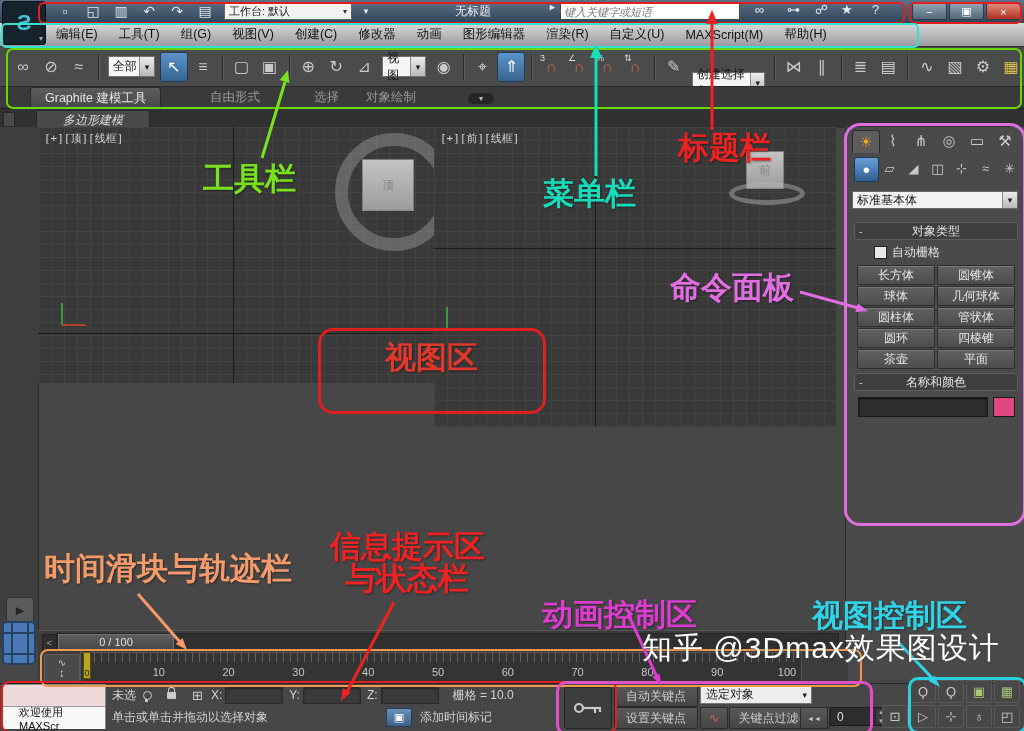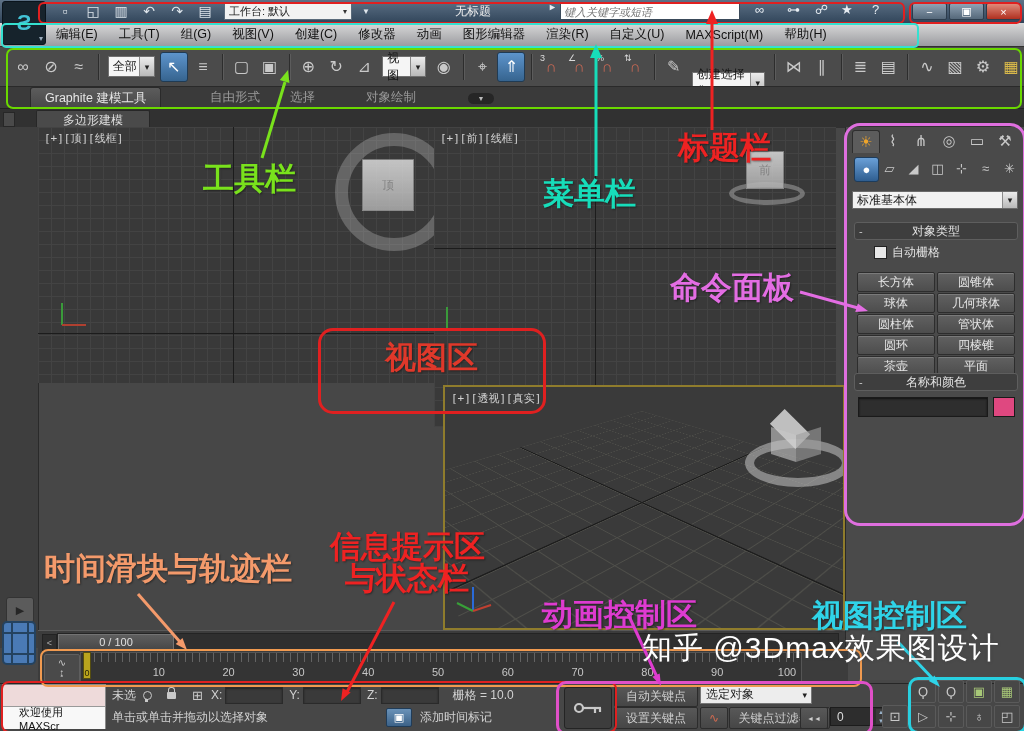--- a/index.html
+++ b/index.html
@@ -46,21 +46,21 @@
          border-left:1px solid #8a8a8a;display:flex;align-items:center;justify-content:center;}
   .ddarr::after{content:"▾";font-size:9px;color:#222;}
   
   .ribbonrow{position:absolute;left:0;top:86px;width:1024px;height:22px;background:#3a3a3a;border-top:1px solid #2a2a2a;}
   .rtab{position:absolute;top:0;height:21px;display:flex;align-items:center;justify-content:center;
         color:#9a9a9a;font-size:12.5px;padding:0 14px;}
   .rtab.active{background:linear-gradient(#5c5c5c,#474747);color:#e6e6e6;border:1px solid #2a2a2a;border-bottom:none;
                border-radius:3px 3px 0 0;}
   .rpill{position:absolute;left:468px;top:6px;width:26px;height:11px;background:#262626;border-radius:6px;
          display:flex;align-items:center;justify-content:center;color:#bbb;font-size:7px;}
-  .subtabrow{position:absolute;left:0;top:108px;width:1024px;height:19px;background:#313131;border-top:1px solid #222;}
+  .subtabrow{position:absolute;left:0;top:108px;width:1024px;height:19px;background:#313131;border-top:1px solid #222;font-style:italic;}
   .subtab{position:absolute;left:36px;top:1px;width:112px;height:18px;background:#4a4a4a;border:1px solid #272727;
           border-bottom:none;border-radius:2px 2px 0 0;color:#ddd;font-size:12px;display:flex;align-items:center;justify-content:center;}
   .subgrip{position:absolute;left:3px;top:3px;width:10px;height:13px;background:#4a4a4a;border:1px solid #272727;}
   
   .vp{position:absolute;overflow:hidden;background:#393939;
       background-image:linear-gradient(#434343 1px,transparent 1px),linear-gradient(90deg,#434343 1px,transparent 1px);
       background-size:13px 13px;}
   .vp-persp{position:absolute;overflow:hidden;background:#3a3a3a;border:2px solid #8f7c2c;box-sizing:border-box;}
   .vplabel{position:absolute;left:6px;top:4px;font-family:"DejaVu Sans Mono","Liberation Mono",monospace;
            font-size:11px;color:#d2d2d2;z-index:3;}
@@ -89,21 +89,21 @@
   .cpcat{position:absolute;top:30px;width:23px;height:23px;display:flex;align-items:center;justify-content:center;
          font-size:13px;color:#c9c9c9;}
   .cpcat.active{background:linear-gradient(#6aa0d8,#2f5e90);border:1px solid #1d3c5c;border-radius:3px;color:#fff;}
   .cpdd{position:absolute;left:6px;top:64px;width:166px;height:18px;background:#f2f2f2;border:1px solid #6a6a6a;
         color:#161616;font-size:12px;display:flex;align-items:center;padding-left:4px;box-sizing:border-box;}
   .roll{position:absolute;left:8px;width:162px;height:16px;background:#3e3e3e;border:1px solid #5e5e5e;border-radius:3px;
         color:#e2e2e2;font-size:12px;display:flex;align-items:center;justify-content:center;}
   .roll .minus{position:absolute;left:4px;font-size:11px;color:#ccc;}
   .cpb{position:absolute;width:76px;height:18px;background:linear-gradient(#616161,#4d4d4d);border:1px solid #2d2d2d;
        border-radius:2px;box-shadow:inset 0 1px 0 #7a7a7a;color:#e6e6e6;font-size:12px;
-       display:flex;align-items:center;justify-content:center;margin-top:7px;}
+       display:flex;align-items:center;justify-content:center;}
   .chk{width:11px;height:11px;background:#e8e8e8;border:1px solid #222;display:inline-block;margin-right:5px;}
   .namefield{position:absolute;left:12px;top:0;width:128px;height:18px;background:#2e2e2e;border:1px solid #1a1a1a;
              box-shadow:inset 0 1px 2px #111;}
   .swatch{position:absolute;left:147px;top:0;width:20px;height:18px;border:1px solid #1a1a1a;}
   
   .timeslider{position:absolute;left:38px;top:630px;width:807px;height:21px;background:#3c3c3c;border-top:1px solid #5a5a5a;}
   .ts-prev{position:absolute;left:4px;top:3px;width:13px;height:15px;background:#2e2e2e;color:#aaa;font-size:9px;
            display:flex;align-items:center;justify-content:center;border:1px solid #222;}
   .ts-track{position:absolute;left:19px;top:2px;width:780px;height:16px;background:#2f2f2f;border:1px solid #242424;}
   .ts-handle{position:absolute;left:0;top:0;width:114px;height:14px;background:linear-gradient(#5e5e5e,#484848);
@@ -265,21 +265,21 @@
       <span class="tbi">▧</span>
       <span class="tbi">⚙</span>
       <span class="tbi" style="color: rgb(216, 184, 74);">▦</span>
     </div>
 
   
   <div class="ribbonrow" id="ribbon-row">
     <span class="rpill">▼</span>
   <span class="rtab active" style="left: 30px;">Graphite 建模工具</span>
       <span class="rtab" style="left: 196px;">自由形式</span>
-      <span class="rtab" style="left: 276px;">选择</span>
+      <span class="rtab" style="left: 300px;">选择</span>
       <span class="rtab" style="left: 352px;">对象绘制</span>
     </div>
   <div class="subtabrow">
     <span class="subgrip"></span>
     <span class="subtab">多边形建模</span>
   </div>
 
   
   <div class="lstrip">
     <span class="expand-btn">▶</span>
@@ -309,36 +309,20 @@
     <div class="minicube" style="left:312px;top:24px;width:36px;height:36px;">
       <span style="opacity:.55">前</span>
     </div>
     <svg class="tripod" style="left:7px;top:172px;" width="36" height="36">
       <line x1="6" y1="30" x2="6" y2="8" stroke="#3a9a3a" stroke-width="2"></line>
       <line x1="6" y1="30" x2="30" y2="30" stroke="#b04030" stroke-width="2"></line>
     </svg>
   </div>
 
 
-  <div class="vp-persp" style="left:443px;top:385px;width:402px;height:245px;">
-    <div class="pgrid">
-      <div class="pgx"></div>
-      <div class="pgy"></div>
-    </div>
-    <span class="vplabel">[+][透视][真实]</span>
-    <div class="ring" style="left:300px;top:52px;width:88px;height:30px;border:9px solid rgba(210,210,210,.5);z-index:2;"></div>
-    <div style="position:absolute;left:327px;top:24px;width:36px;height:36px;background:rgba(225,225,225,.8);transform:rotate(45deg) scaleY(.58);z-index:3;"></div>
-    <div style="position:absolute;left:326px;top:44px;width:25px;height:27px;background:rgba(200,200,200,.6);transform:skewY(18deg);z-index:3;"></div>
-    <div style="position:absolute;left:351px;top:44px;width:25px;height:27px;background:rgba(158,158,158,.6);transform:skewY(-18deg);z-index:3;"></div>
-    <svg class="tripod" style="left:8px;top:188px;" width="44" height="44">
-      <line x1="20" y1="36" x2="20" y2="12" stroke="#2a6ad8" stroke-width="2"></line>
-      <line x1="20" y1="36" x2="4" y2="28" stroke="#38a038" stroke-width="2"></line>
-      <line x1="20" y1="36" x2="38" y2="30" stroke="#c04030" stroke-width="2"></line>
-    </svg>
-  </div>
 
   
   <div class="cpanel">
     <span id="cp-tabs"><span class="cptab active" style="left: 6px;">☀</span><span class="cptab" style="left: 34px;">⌇</span><span class="cptab" style="left: 62px;">⋔</span><span class="cptab" style="left: 90px;">◎</span><span class="cptab" style="left: 118px;">▭</span><span class="cptab" style="left: 146px;">⚒</span></span>
     <span id="cp-cats"><span class="cpcat active" style="left: 8px;">●</span><span class="cpcat" style="left: 32px;">▱</span><span class="cpcat" style="left: 56px;">◢</span><span class="cpcat" style="left: 80px;">◫</span><span class="cpcat" style="left: 104px;">⊹</span><span class="cpcat" style="left: 128px;">≈</span><span class="cpcat" style="left: 152px;">✳</span></span>
     <div class="cpdd">
       <span>标准基本体</span>
       <span class="ddarr" style="margin-left:auto;height:16px;"></span>
     </div>
     <div class="roll" style="top:95px;">

